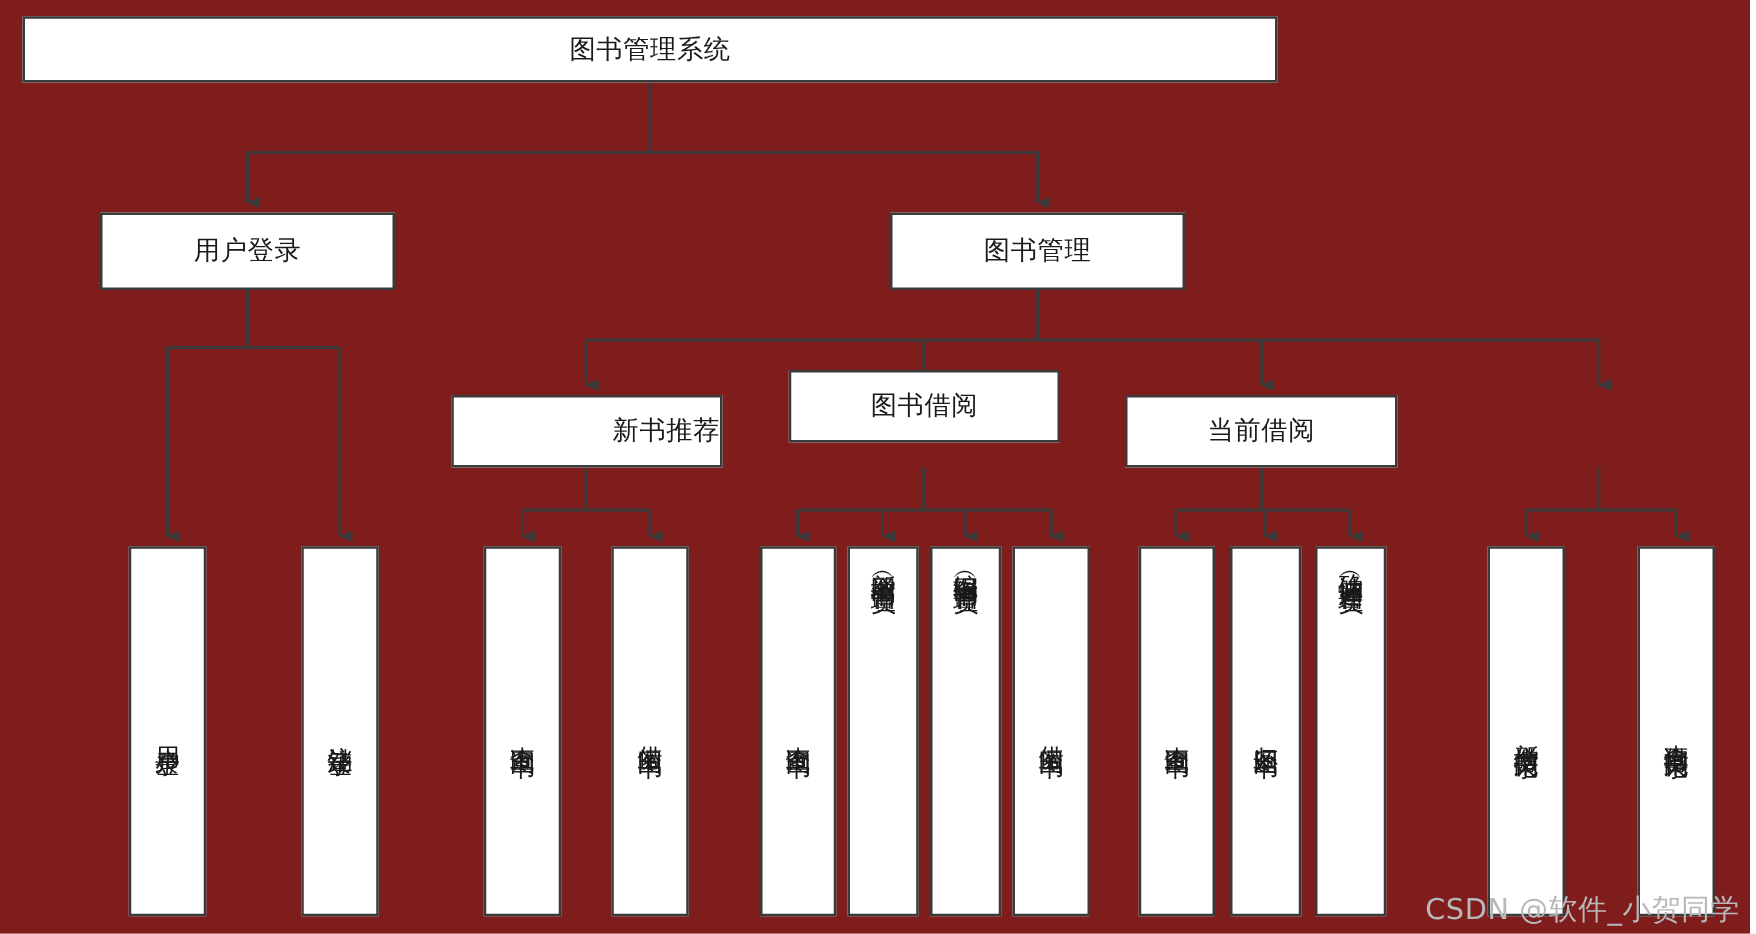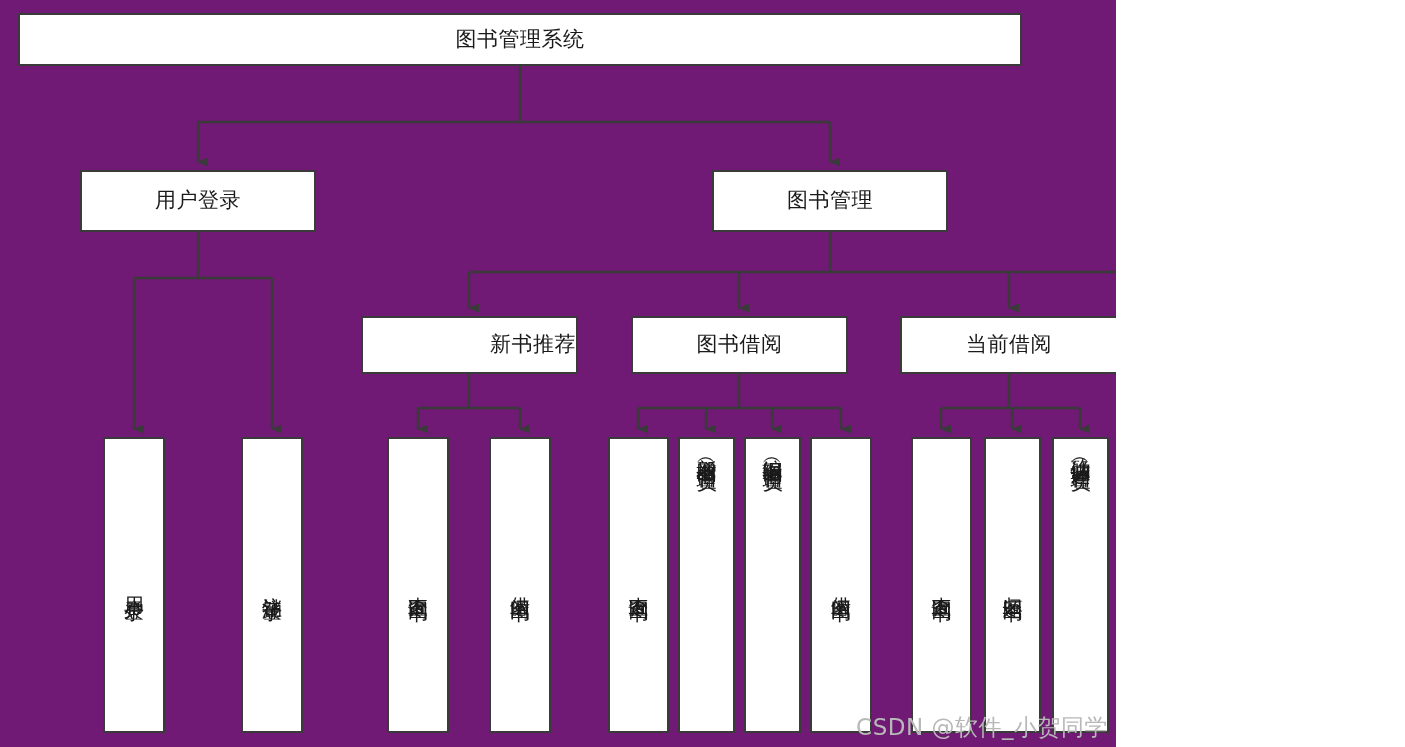--- a/index.html
+++ b/index.html
@@ -2,23 +2,23 @@
 <html><head>
 <meta charset="utf-8">
 <style>
   html, body {
     margin: 0;
     padding: 0;
     background: #ffffff;
   }
   #canvas {
     position: relative;
-    width: 1116px;
+    width: 1400px;
     height: 747px;
-    background: #701a75;
+    background: #7f1d1d;
     font-family: "DejaVu Sans", "Liberation Sans", sans-serif;
     overflow: hidden;
   }
   #connectors {
     position: absolute;
     left: 0;
     top: 0;
     width: 1405px;
     height: 747px;
     pointer-events: none;
@@ -138,21 +138,21 @@
   <div class="node" id="node-l2-0" style="left: 80px; top: 170px; width: 236px; height: 62px;">
     <span class="label-h">用户登录</span>
   </div>
   <div class="node" id="node-l2-1" style="left: 712px; top: 170px; width: 236px; height: 62px;">
     <span class="label-h">图书管理</span>
   </div>
 
   <div class="node" id="node-l3-0" style="left: 361px; top: 316px; width: 217px; height: 58px; justify-content: flex-end;">
     <span class="label-h">新书推荐</span>
   </div>
-  <div class="node" id="node-l3-1" style="left: 631px; top: 316px; width: 217px; height: 58px;">
+  <div class="node" id="node-l3-1" style="left: 631px; top: 296px; width: 217px; height: 58px;">
     <span class="label-h">图书借阅</span>
   </div>
   <div class="node" id="node-l3-2" style="left: 900px; top: 316px; width: 218px; height: 58px;">
     <span class="label-h">当前借阅</span>
   </div>
 
   <div class="node node-leaf" id="node-leaf-0" style="left: 103px; top: 437px; width: 62px; height: 296px;">
     <div class="leaf-inner centered">
       <span class="label-v">用户登录</span>
     </div>

